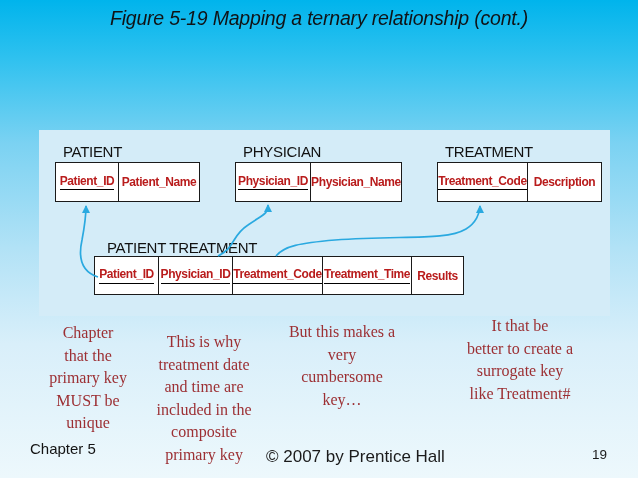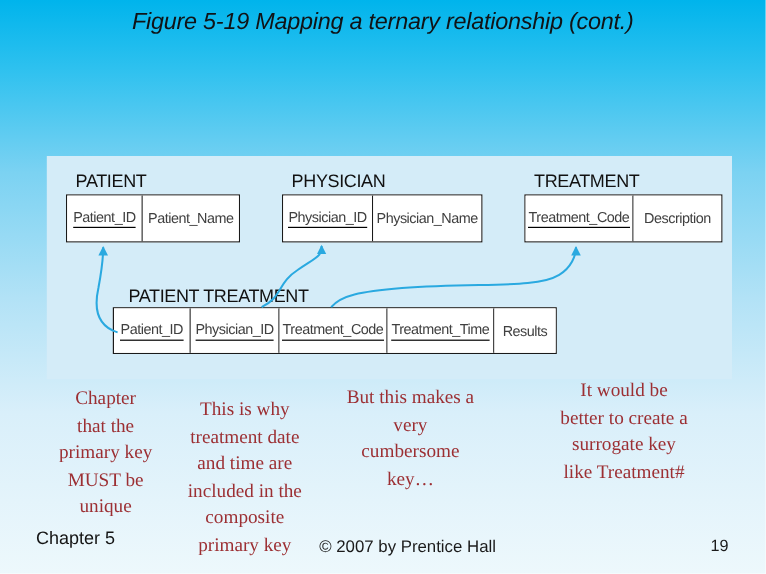--- a/index.html
+++ b/index.html
@@ -24,38 +24,38 @@
   .tbl-label {
     position:absolute; font-size:15px; color:#111; letter-spacing:-0.3px;
   }
   .tbl {
     position:absolute; display:flex; background:#fff;
     border:1.6px solid #1a1a1a;
   }
   .tbl .cell {
     display:flex; align-items:center; justify-content:center;
     border-right:1.6px solid #1a1a1a; background:#fff;
-    font-size:12px; color:#404040; letter-spacing:-0.4px; white-space:nowrap;
+    font-size:12px; color:#b91c1c; letter-spacing:-0.4px; white-space:nowrap;font-weight:bold;
   }
   .tbl .cell:last-child { border-right:none;justify-content:center; }
   .tbl .cell.key .txt { border-bottom:1.2px solid #000; padding-bottom:1.5px; }
   .tbl.top { height:40px; }
   .tbl.bottom { height:39px; }
   svg.arrows { position:absolute; left:0; top:0; width:638px; height:478px; pointer-events:none; }
   .note {
     position:absolute; text-align:center; white-space:pre-line;
     font-family:"Liberation Serif", serif; font-size:16px; line-height:22.5px;
     color:#9c2f33;
   }
   .footer-chapter {
     position:absolute; left:30px; top:440px;
     font-family:Liberation Sans, sans-serif; font-size:15px; color:#141414;
   }
   .footer-copyright {
-    position:absolute; left:266px; top:447px; font-size:14px; color:#1b1b1b;
+    position:absolute; left:266px; top:447px; font-size:17px; color:#1b1b1b;
   }
   .footer-page {
     position:absolute; left:592px; top:447px; font-size:13.5px; color:#1b1b1b;
   }
 </style>
 </head>
 <body>
 
 <div class="slide">
 
@@ -131,21 +131,21 @@
   <div class="note" style="left:134px; top:331px; width:140px;">This is why
 treatment date
 and time are
 included in the
 composite
 primary key</div>
   <div class="note" style="left:272px; top:321px; width:140px;">But this makes a
 very
 cumbersome
 key…</div>
-  <div class="note" style="left:425px; top:315px; width:190px;">It would be
+  <div class="note" style="left:425px; top:315px; width:190px;">It that be
 better to create a
 surrogate key
 like Treatment#</div>
 
   <div class="footer-chapter">Chapter 5</div>
   <div class="footer-copyright">© 2007 by Prentice Hall</div>
   <div class="footer-page">19</div>
 
 </div>
 

